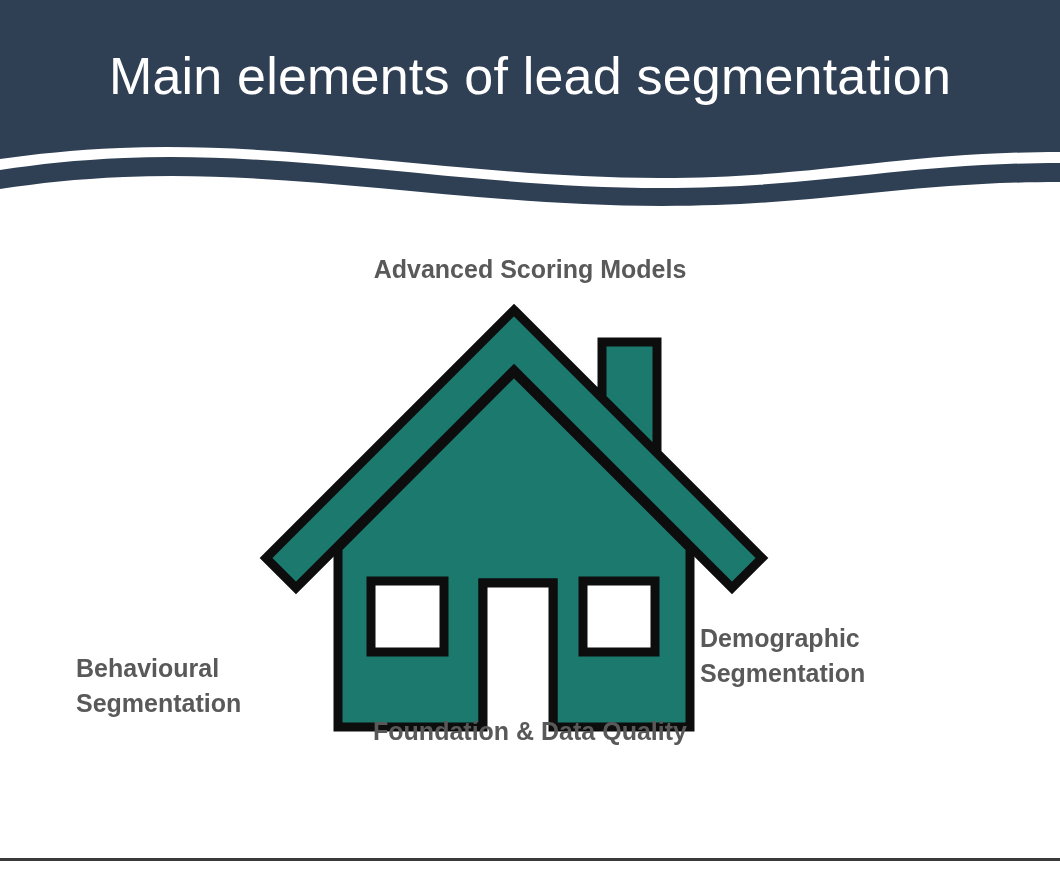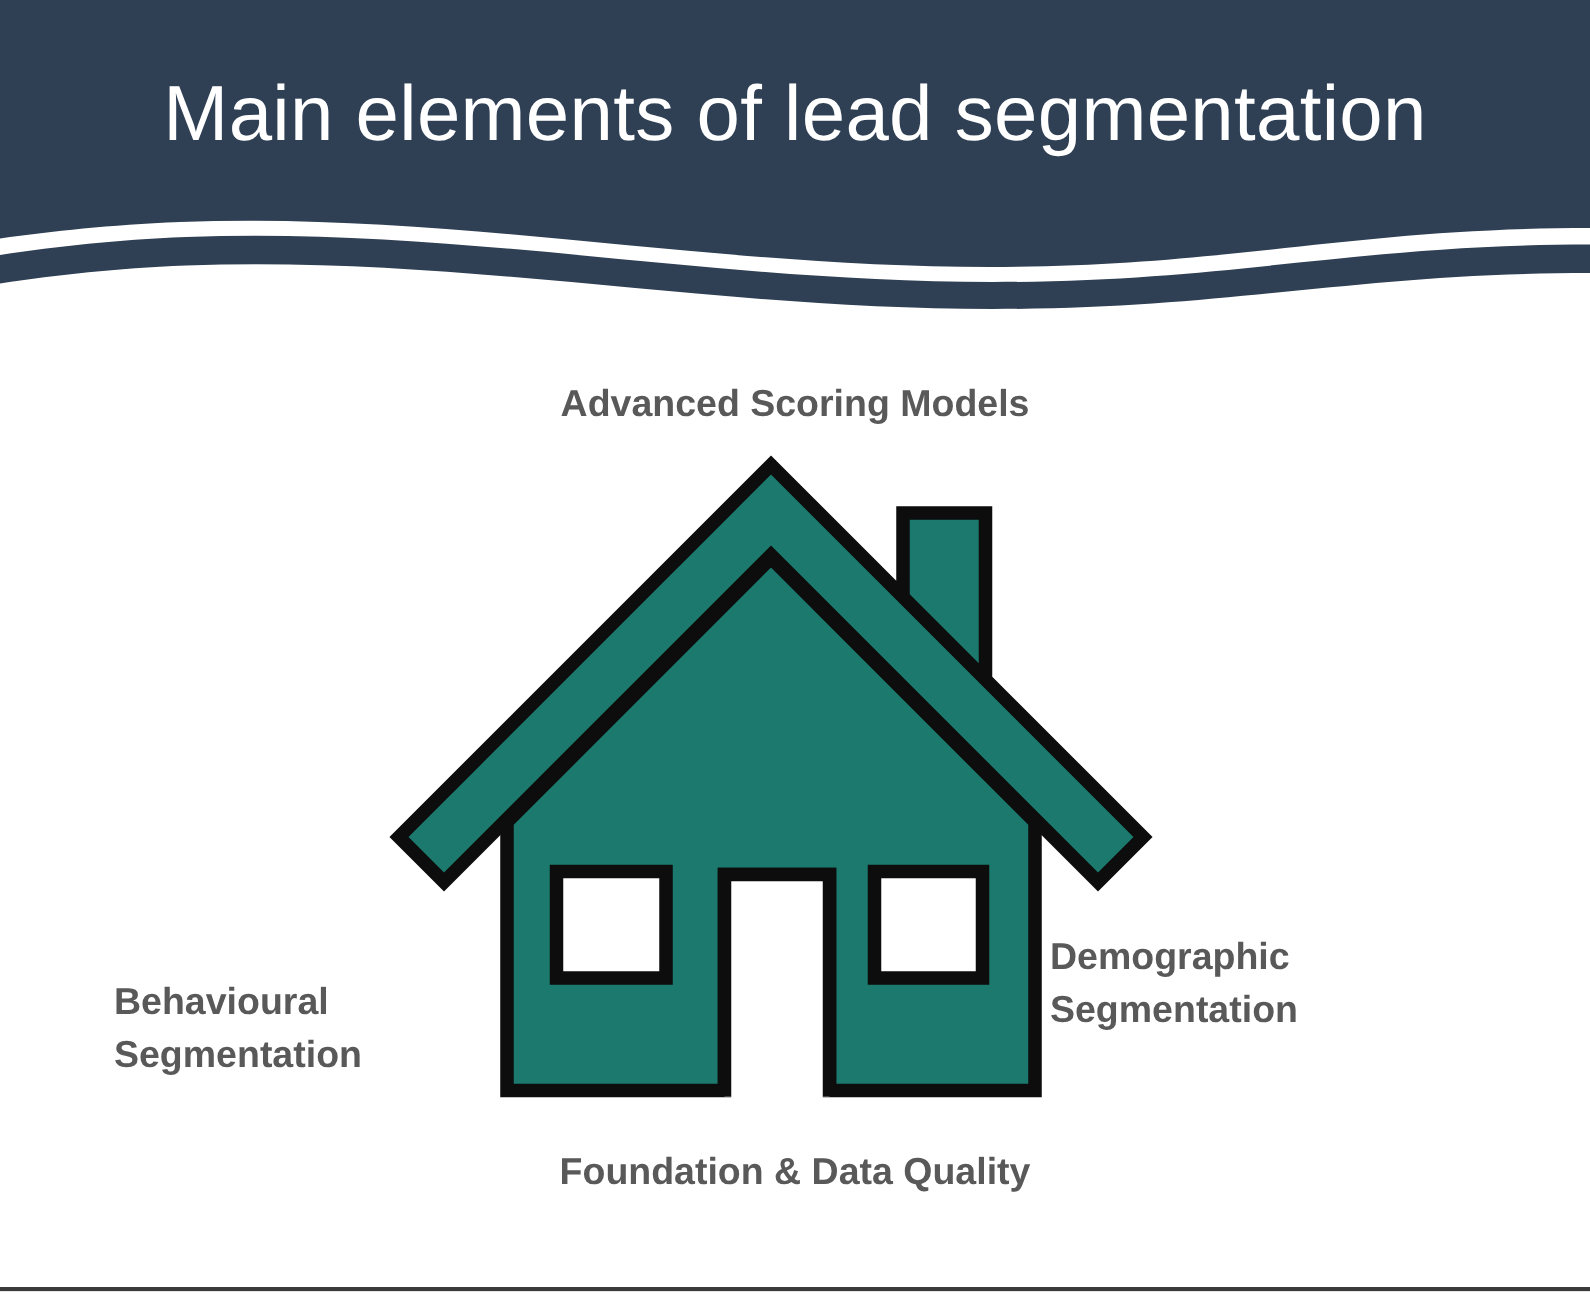--- a/index.html
+++ b/index.html
@@ -80,21 +80,21 @@
     margin-top: 46px;
   }
   #label-right {
     left: 700px;
     top: 411px;
     width: 300px;
     text-align: left;
   }
   #label-bottom {
     left: 0;
-    top: 554px;
+    top: 504px;
     width: 1060px;
     text-align: center;
   }
   .label-line { display: block; }
 
   
   #footer-rule {
     position: absolute;
     left: 0;
     bottom: 0;

